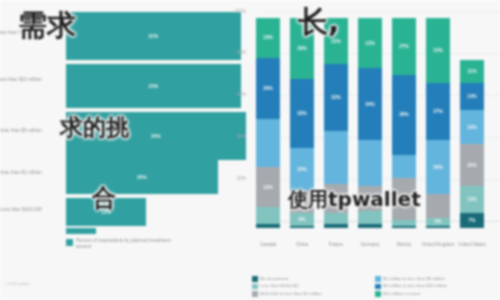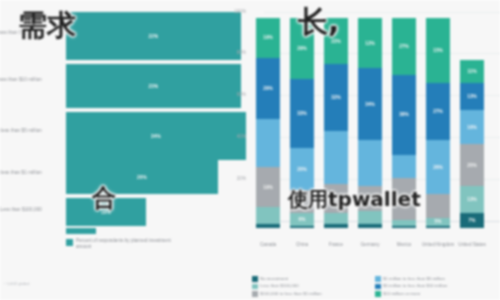--- a/index.html
+++ b/index.html
@@ -355,17 +355,18 @@
       <div class="r-legend-item">
         <div class="r-legend-swatch" style="background:#1fb894;"></div>
         <div class="r-legend-text">$10 million or more</div>
       </div>
     </div>
   </div>
 
   <div id="overlay">
     <div class="wm" style="left:18px;top:6px;font-size:29px;">需求</div>
     <div class="wm" style="left:298px;top:2px;font-size:30px;">长,</div>
+    <div class="wm" style="left:60px;top:112px;font-size:23px;">求的挑</div>
     <div class="wm" style="left:92px;top:182px;font-size:24px;">合</div>
     <div class="wm" style="left:288px;top:186px;font-size:20px;">使用tpwallet</div>
   </div>
 
 </div>
 
 </body></html>

